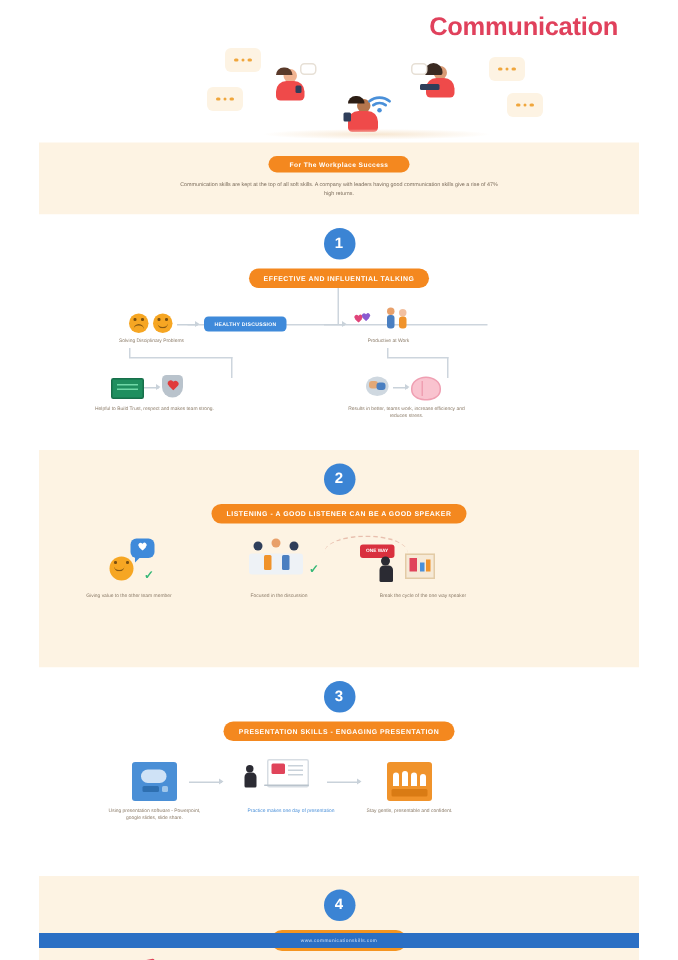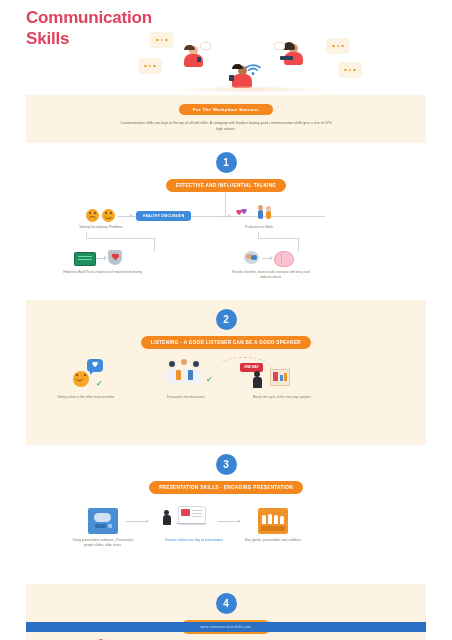--- a/index.html
+++ b/index.html
@@ -6,21 +6,21 @@
   body{
     width:452px;height:640px;background:#ffffff;
     font-family:"Liberation Sans",sans-serif;overflow:hidden;
   }
   .page{position:relative;width:452px;height:640px;background:#fff;}
   .sheet{position:absolute;left:26px;top:0;width:400px;min-height:640px;background:#fff;}
 
   
   .hero{position:relative;height:95px;background:#fff;}
   .hero-title{
-    position:absolute;left:0;right:14px;top:8px;text-align:left;
+    position:absolute;left:0;right:14px;top:8px;text-align:right;
     font-size:17px;font-weight:bold;line-height:1.22;
     color:#e0415c;letter-spacing:-.2px;
   }
   .dotbox{
     position:absolute;width:24px;height:16px;border-radius:4px;
     background:#fdf3e3;display:flex;align-items:center;justify-content:center;gap:2px;
   }
   .dotbox i{width:2.5px;height:2.5px;border-radius:50%;background:#f0a63c;display:block;}
   .db1{left:124px;top:32px;} .db2{left:112px;top:58px;}
   .db3{left:300px;top:38px;} .db4{left:312px;top:62px;}
@@ -149,21 +149,20 @@
 </style>
 </head>
 <body>
 
 <div class="page">
  <div class="sheet">
 
   <div class="hero sec">
     <div class="hero-title">
       <div>Communication</div>
-      <div>Skills</div>
     </div>
 
     <div class="dotbox db1">
           <i></i>
           <i></i>
           <i></i>
         </div>
     <div class="dotbox db2">
           <i></i>
           <i></i>

